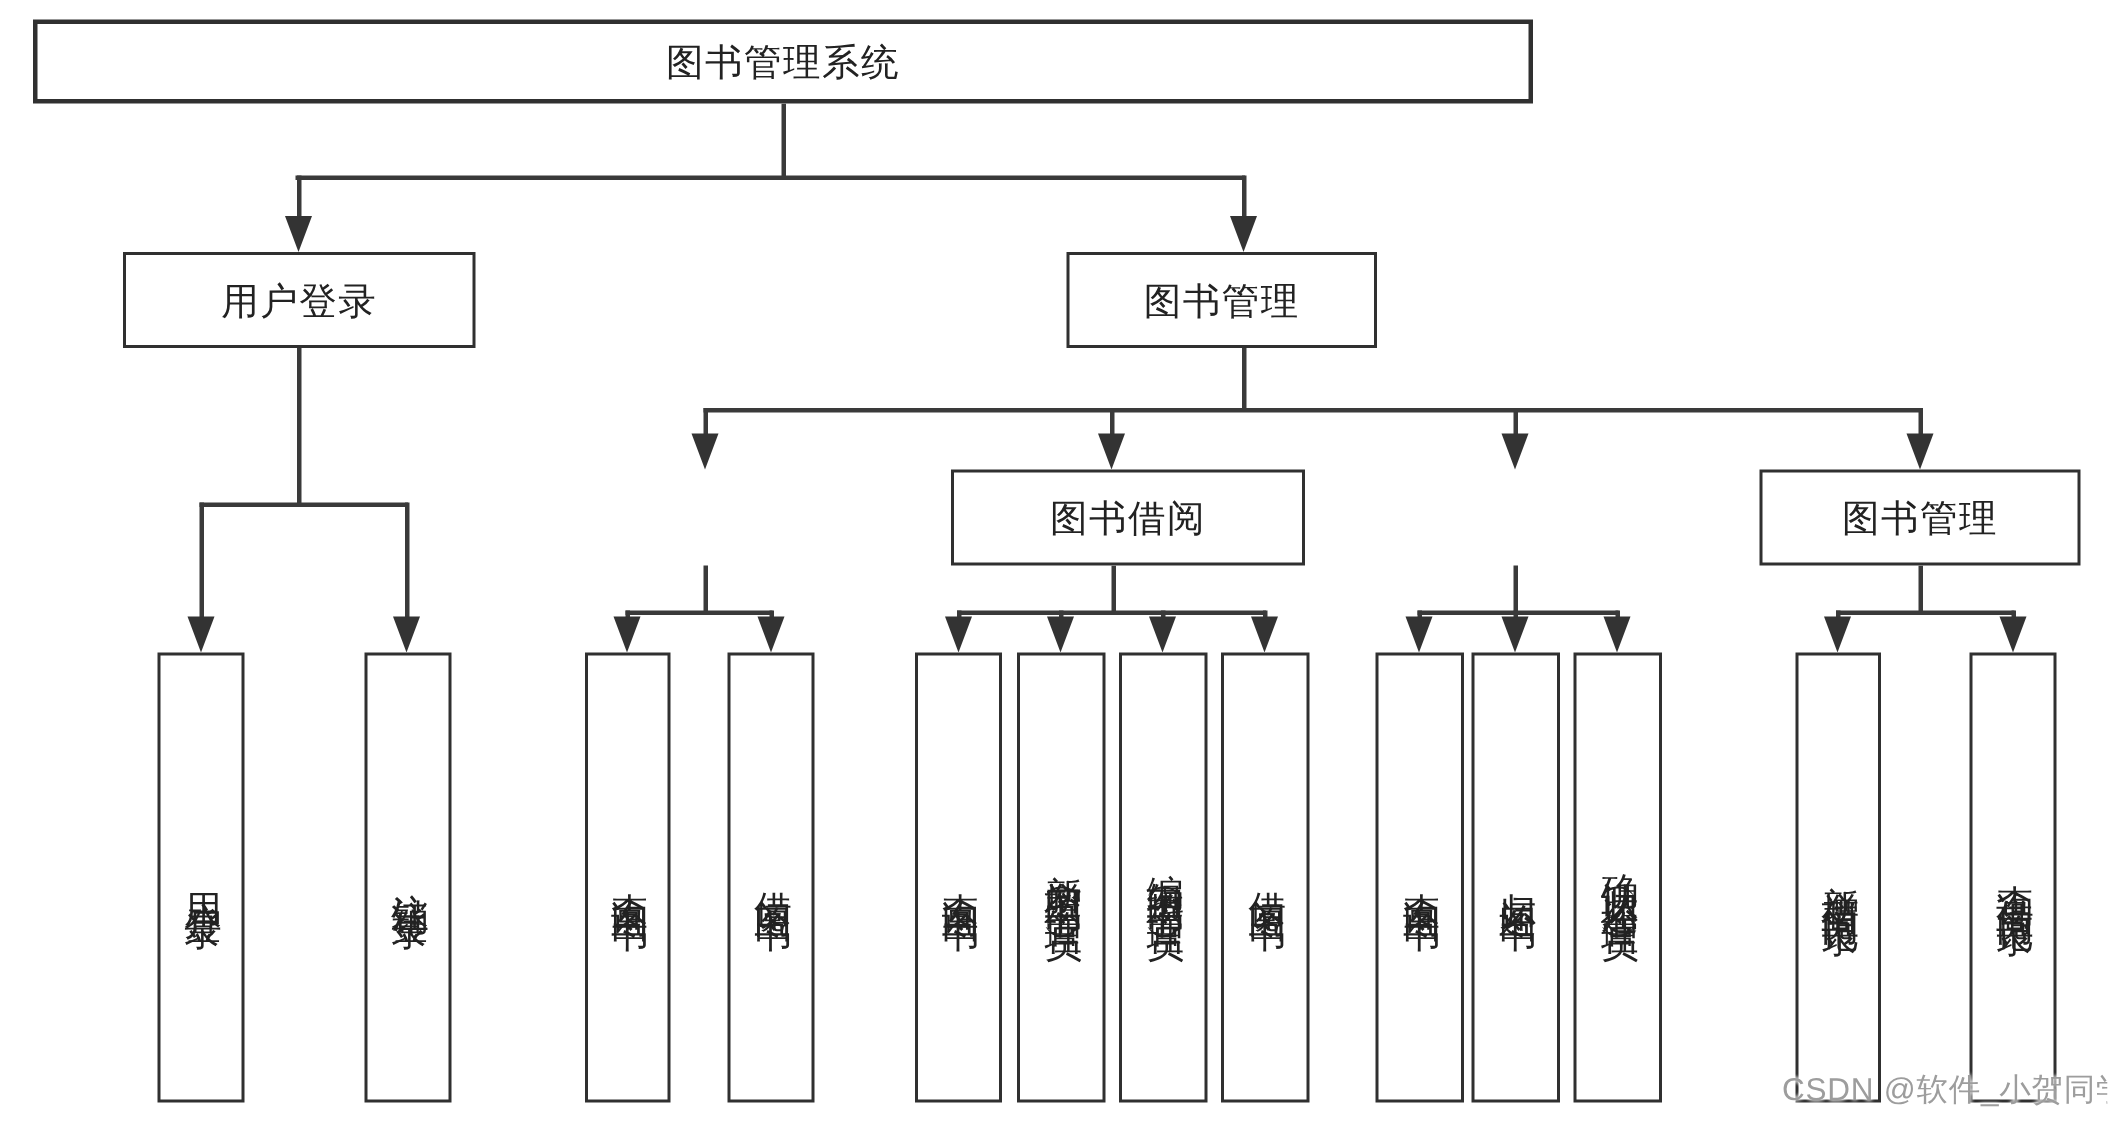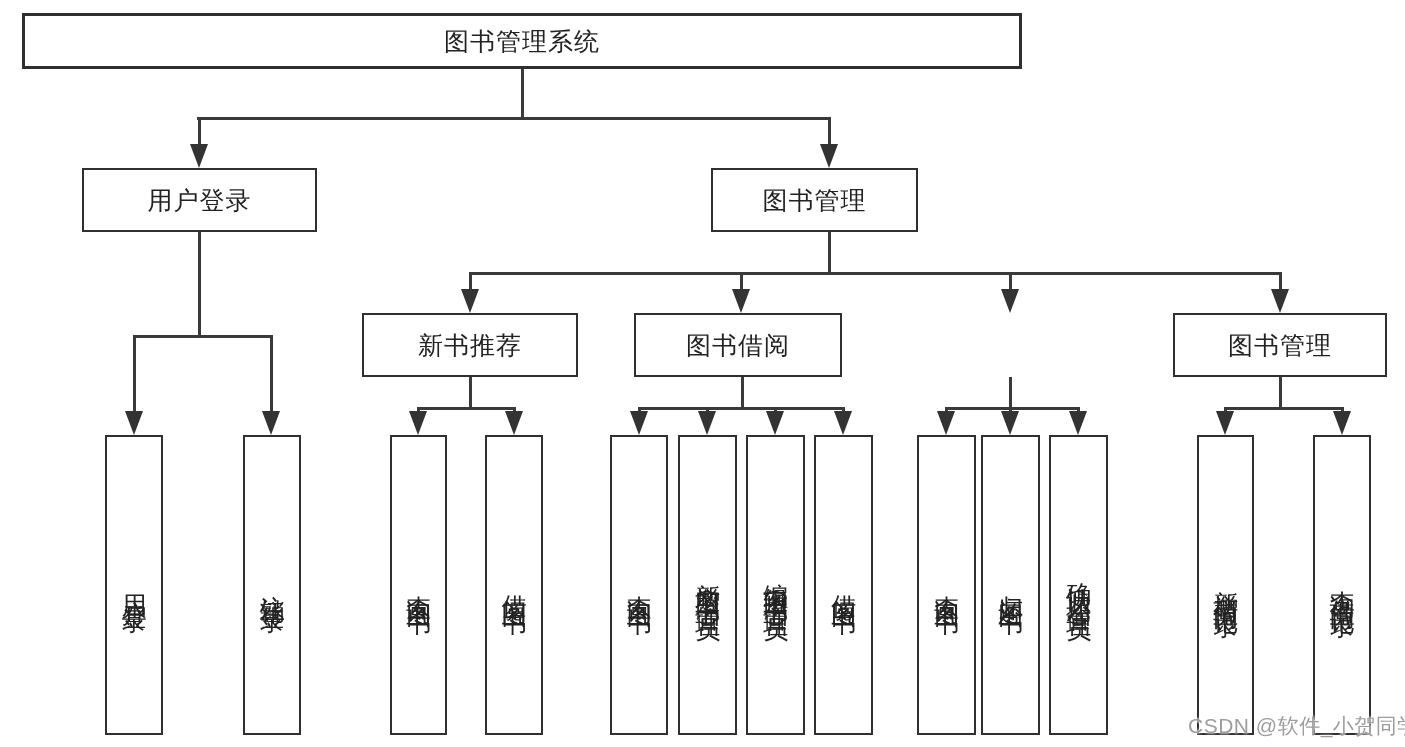--- a/index.html
+++ b/index.html
@@ -114,24 +114,21 @@
     <span>图书管理系统</span>
   </div>
 
   <div class="box" style="left:82px;top:168px;width:235px;height:64px;">
     <span>用户登录</span>
   </div>
   <div class="box" style="left:711px;top:168px;width:207px;height:64px;">
     <span>图书管理</span>
   </div>
 
-  <div class="box" style="left:362px;top:313px;width:216px;height:64px;">
-    <span>新书推荐</span>
-  </div>
-  <div class="box" style="left:634px;top:313px;width:208px;height:64px;">
+  <div class="box" style="left:634px;top:313px;width:236px;height:64px;">
     <span>图书借阅</span>
   </div>
   <div class="box" style="left:1173px;top:313px;width:214px;height:64px;">
     <span>图书管理</span>
   </div>
 
   <div class="box leaf" style="left:105px;top:435px;width:58px;height:300px;">
     <span>用户登录</span>
   </div>
   <div class="box leaf" style="left:243px;top:435px;width:58px;height:300px;">

